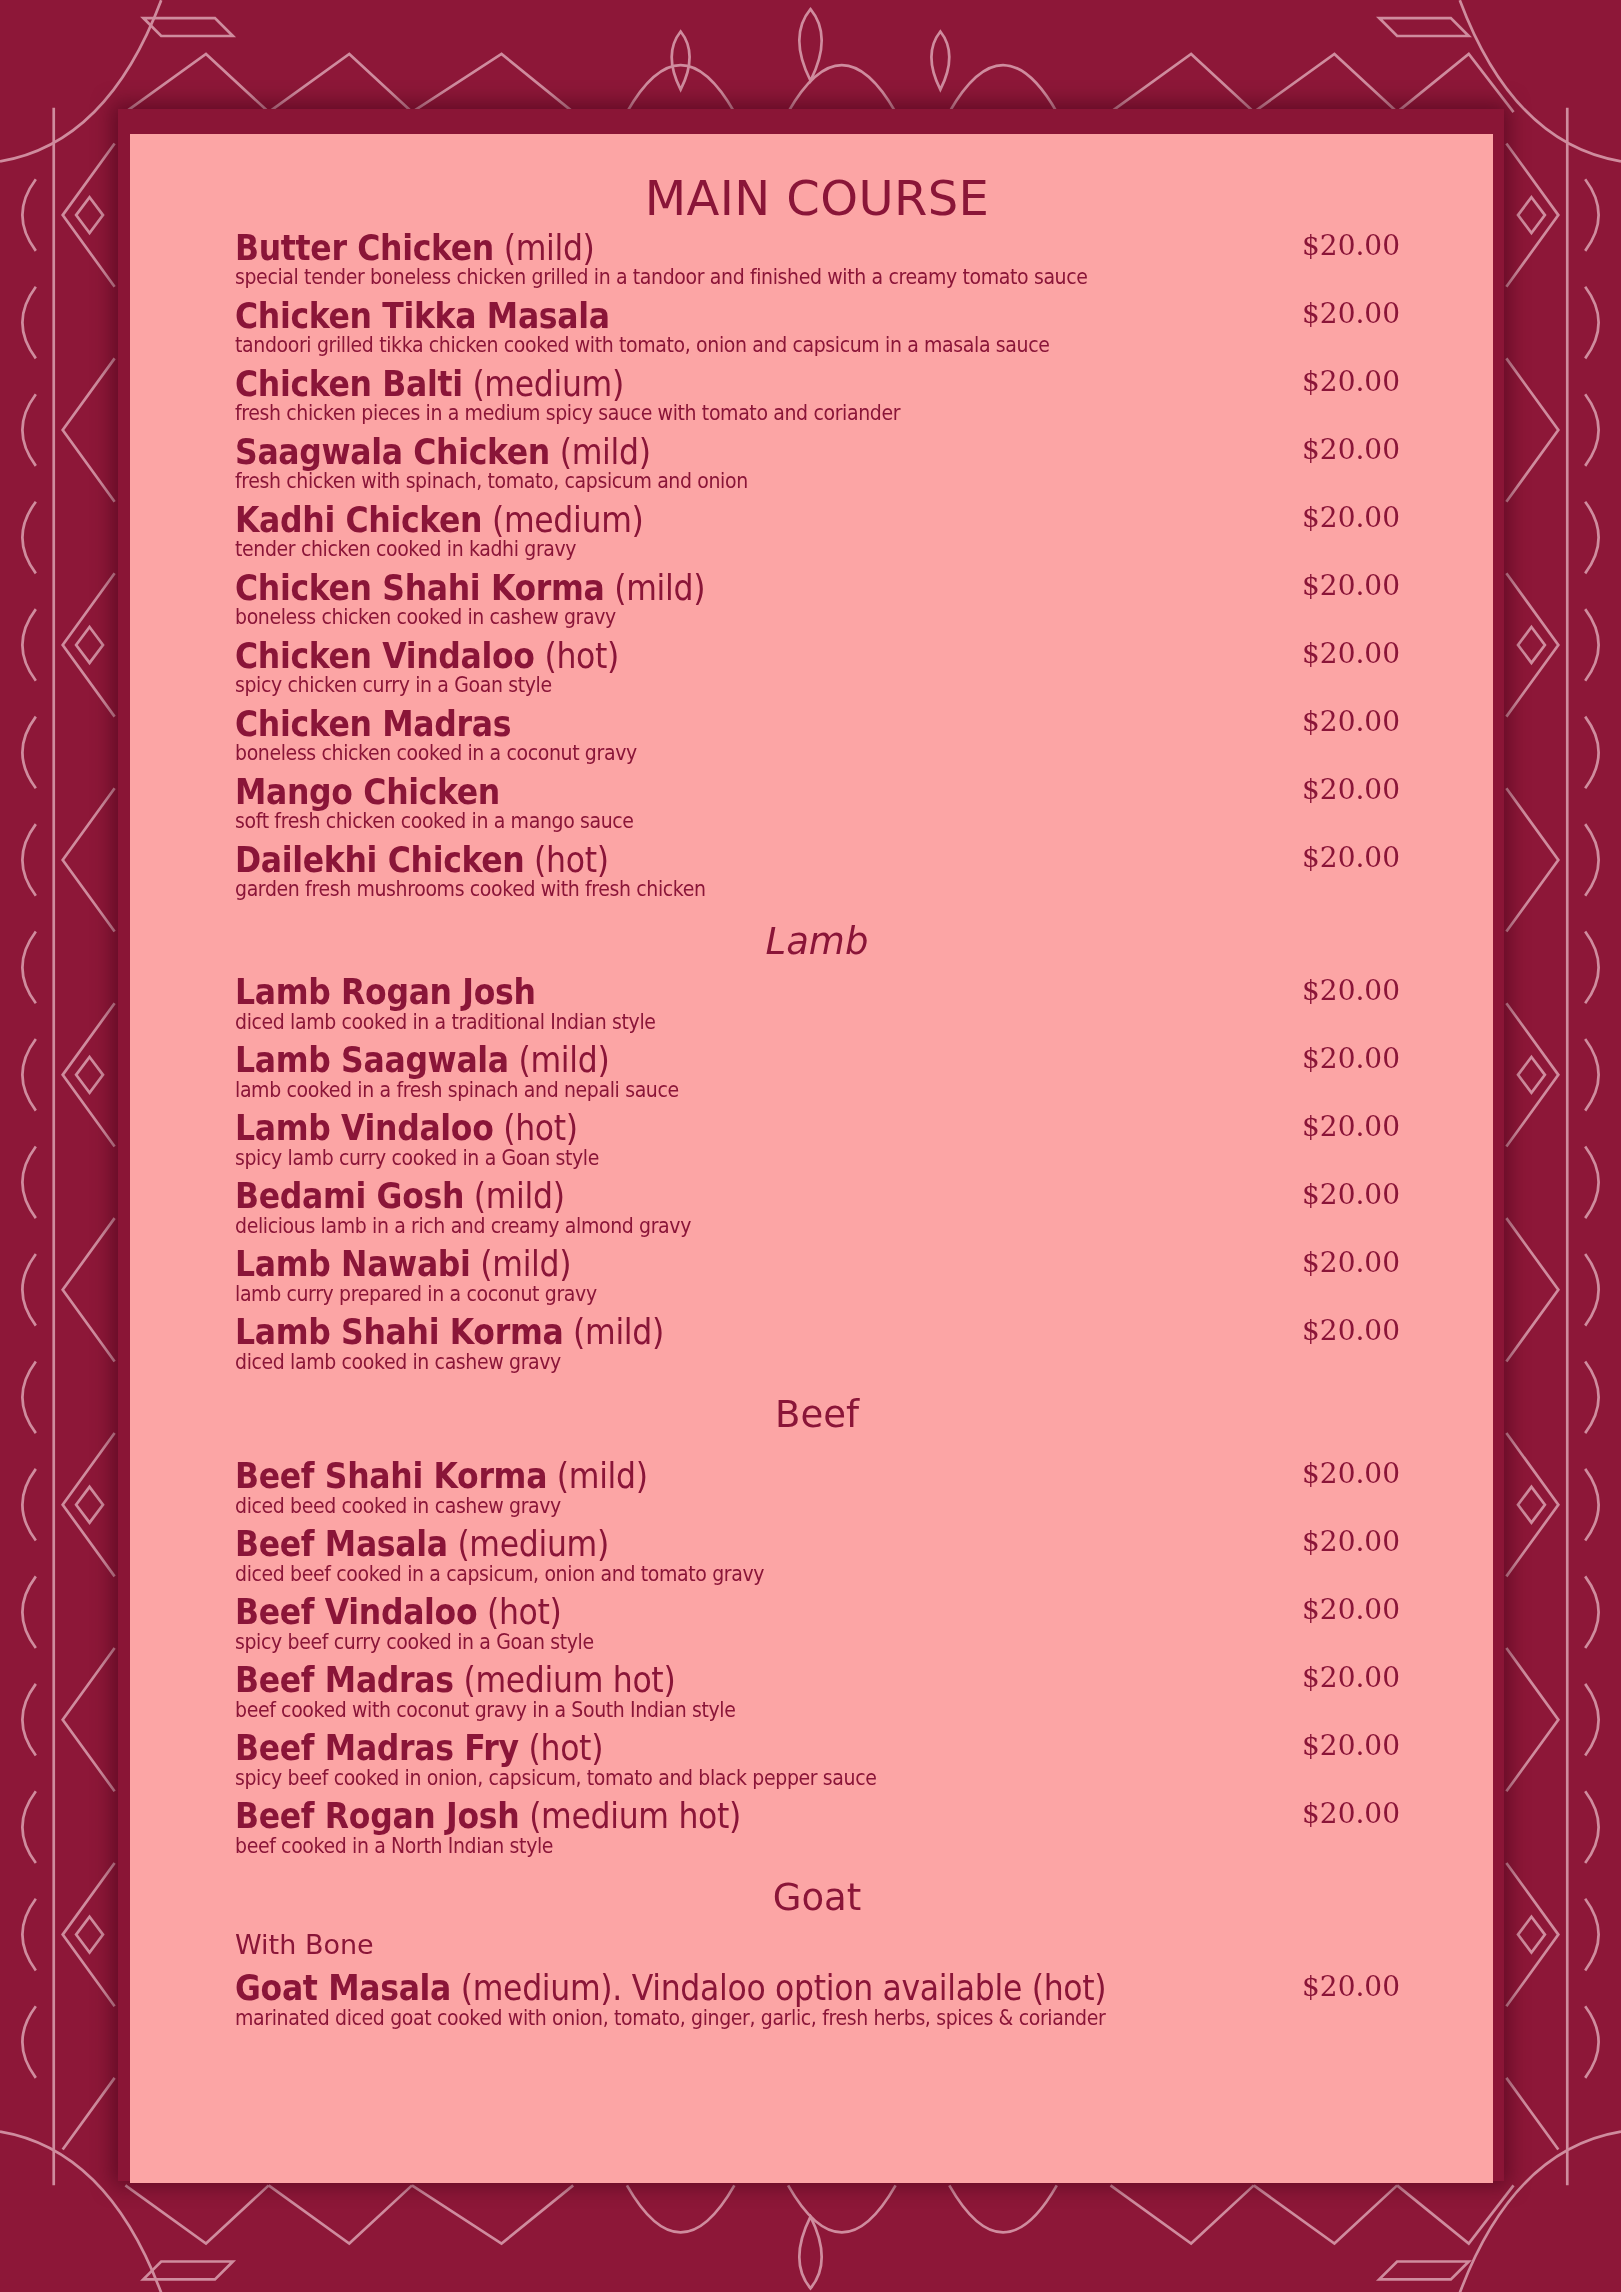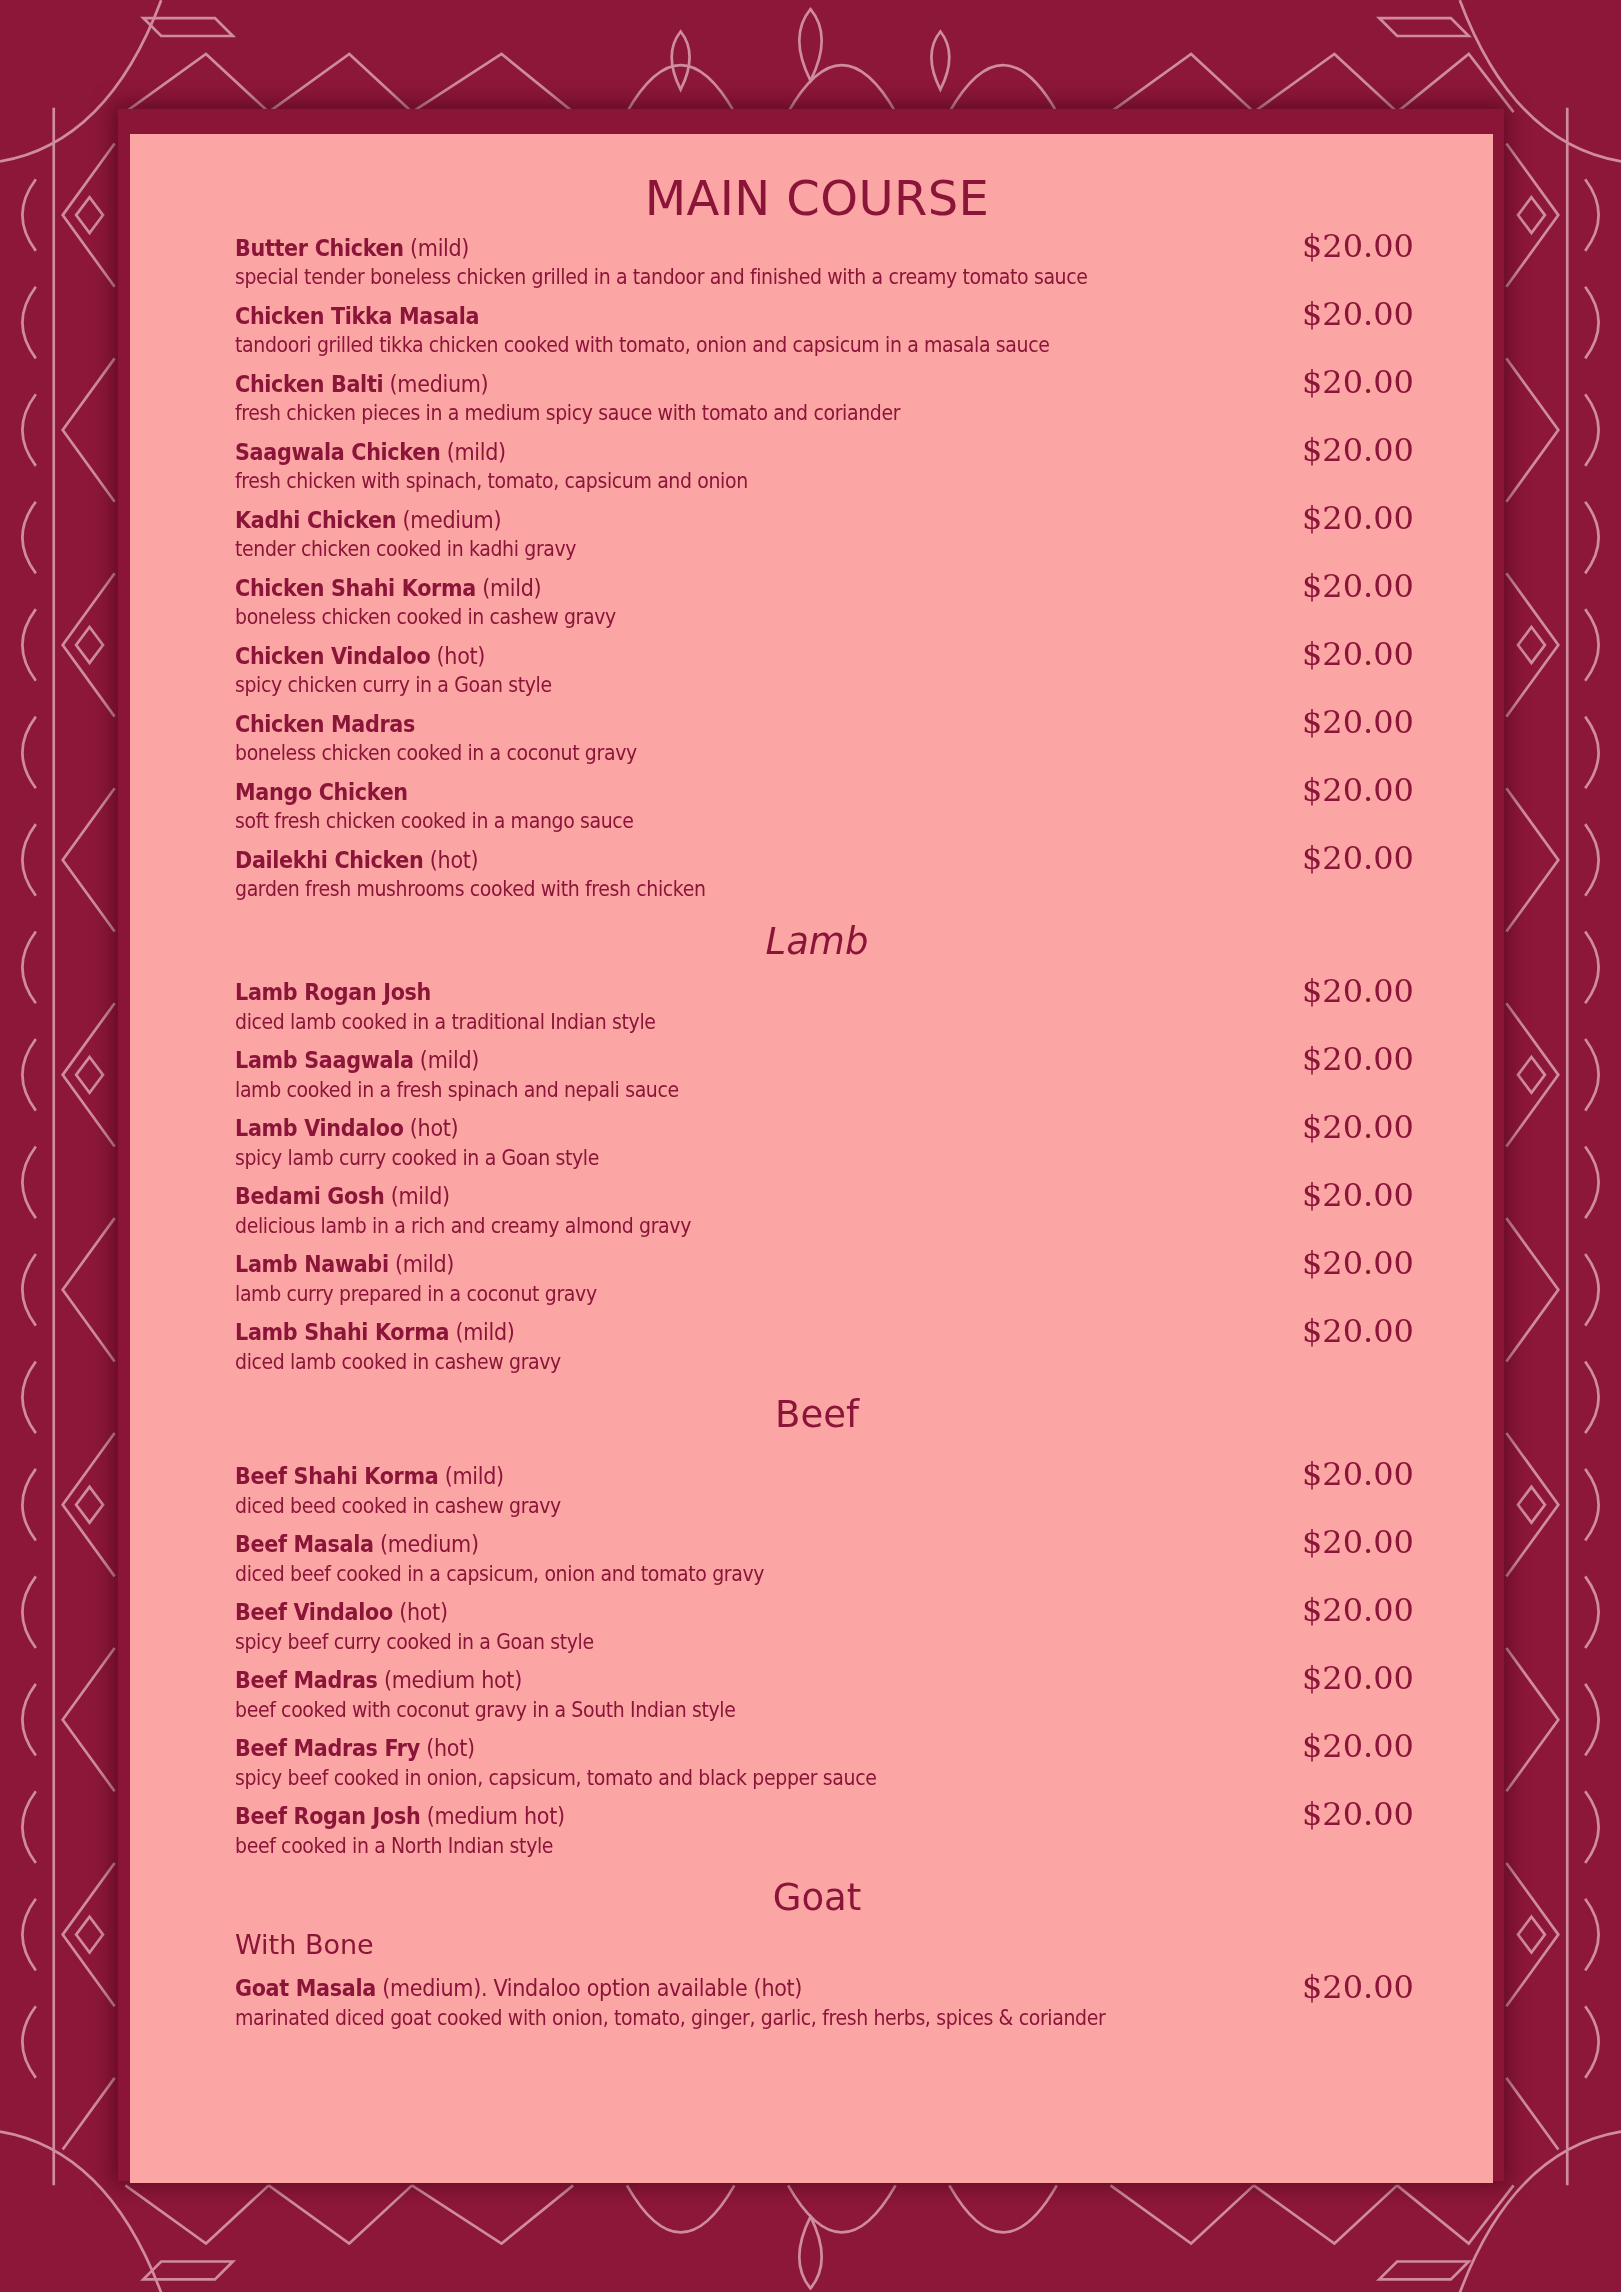--- a/index.html
+++ b/index.html
@@ -27,32 +27,32 @@
     text-align:center; font-family:"DejaVu Sans", sans-serif; font-size:37px;
     line-height:47px; margin:0; font-weight:normal;
   }
   .section-sub {
     font-family:"DejaVu Sans", sans-serif; font-size:27px;
     line-height:34px; margin:0 0 5.4px 0; font-style:normal; font-weight:normal;
   }
   .item { position:relative; height:68px; }
   .item-name {
     position:absolute; left:0; top:3.6px; font-family:"DejaVu Sans Condensed","DejaVu Sans", sans-serif;
-    font-size:23px; line-height:34px; white-space:nowrap; letter-spacing:-0.3px;
+    font-size:35px; line-height:34px; white-space:nowrap; letter-spacing:-0.3px;
   }
   .item-name b { font-weight:bold; }
   .item-heat { font-weight:normal; }
   .item-desc {
     position:absolute; left:0; top:38px; font-family:"DejaVu Sans", sans-serif;
     font-size:21px; line-height:25px; white-space:nowrap; letter-spacing:-0.4px;
     transform-origin:left top; transform:scaleX(0.9);
   }
   .item-price {
     position:absolute; left:1067px; top:1.8px; font-family:"DejaVu Serif", serif;
-    font-size:32px; line-height:34px; white-space:nowrap;
+    font-size:28px; line-height:34px; white-space:nowrap;
   }
 </style>
 </head>
 <body>
 
 <svg class="bg-ornament" viewBox="0 0 1810 2560" xmlns="http://www.w3.org/2000/svg">
   <g fill="none" stroke="#e6b3c0" stroke-width="3" opacity="0.75">
 
     <g>
       <path d="M140 125 L230 60 L300 125 M300 125 L390 60 L460 125 M460 125 L560 60 L640 125"></path>

